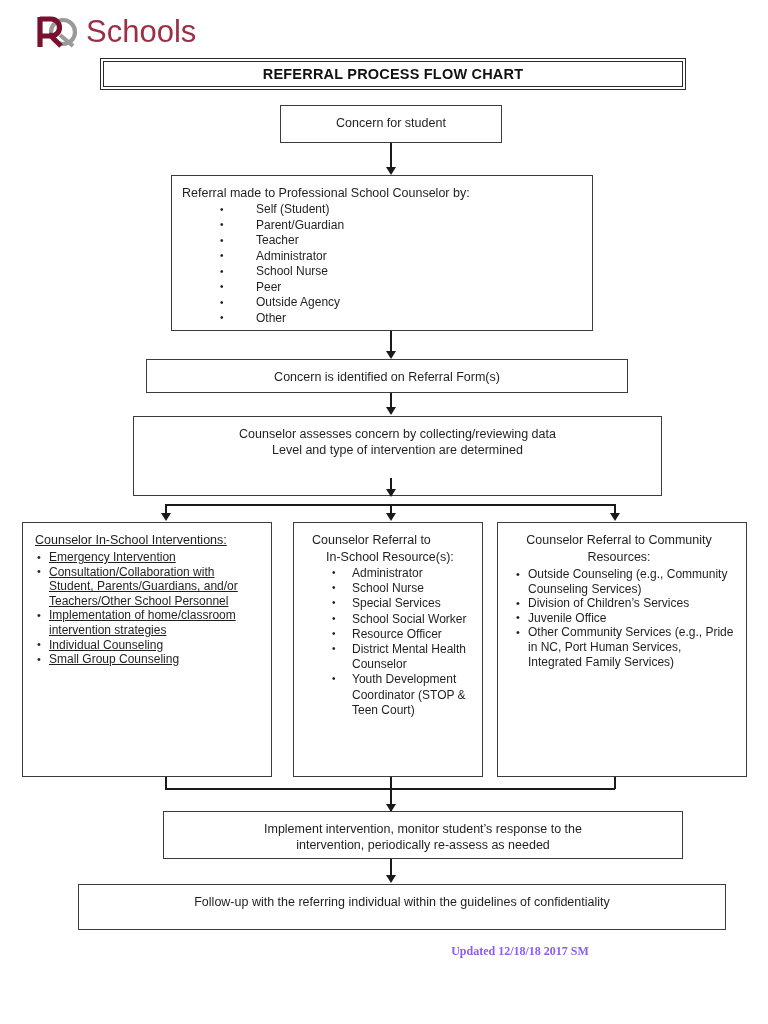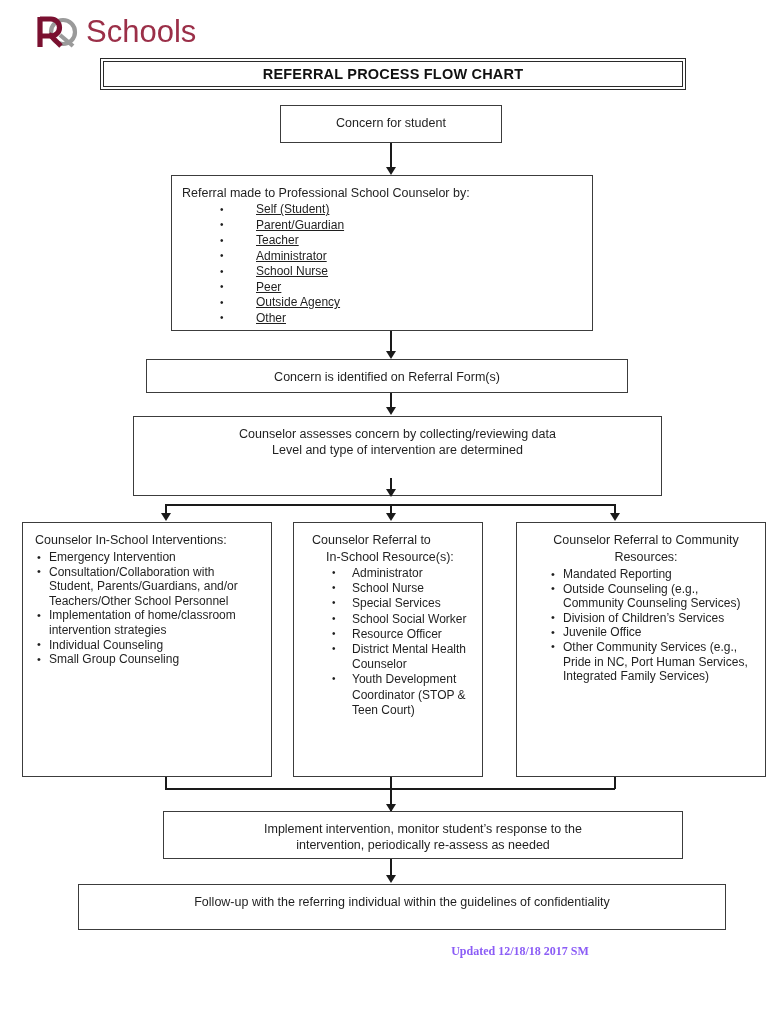--- a/index.html
+++ b/index.html
@@ -94,21 +94,20 @@
   ul.tabbed {
     list-style: none;
     margin: 0;
     padding: 0;
   }
   ul.tabbed li {
     position: relative;
     font-size: 12px;
     line-height: 15.5px;
     padding-left: 74px;
-    text-decoration: underline;
   }
   ul.tabbed li::before {
     content: "\2022";
     position: absolute;
     left: 38px;
     font-size: 10px;
     top: -0.5px;
   }
   ul.dense {
     list-style: none;
@@ -238,21 +237,21 @@
   <div class="vline" style="left:390px; top:478px; height:15px;"></div>
   <div class="arrow-down" style="left:386px; top:489px;"></div>
   <div class="hline" style="left:165px; top:504px; width:450px;"></div>
   <div class="vline" style="left:165px; top:504px; height:14px;"></div>
   <div class="arrow-down" style="left:161px; top:513px;"></div>
   <div class="vline" style="left:390px; top:504px; height:14px;"></div>
   <div class="arrow-down" style="left:386px; top:513px;"></div>
   <div class="vline" style="left:614px; top:504px; height:14px;"></div>
   <div class="arrow-down" style="left:610px; top:513px;"></div>
 
-  <div class="box" style="left:22px; top:522px; width:250px; height:255px; padding:9px 20px 0 12px;">
+  <div class="box" style="left:22px; top:522px; width:250px; height:255px; padding:9px 20px 0 12px;text-decoration:underline;">
     <span class="hdr">Counselor In-School Interventions:</span>
     <ul class="dense" style="margin-top:2px;">
       <li>Emergency Intervention</li>
       <li>Consultation/Collaboration with Student, Parents/Guardians, and/or Teachers/Other School Personnel</li>
       <li>Implementation of home/classroom intervention strategies</li>
       <li>Individual Counseling</li>
       <li>Small Group Counseling</li>
     </ul>
   </div>
 
@@ -263,25 +262,24 @@
       <li>Administrator</li>
       <li>School Nurse</li>
       <li>Special Services</li>
       <li>School Social Worker</li>
       <li>Resource Officer</li>
       <li>District Mental Health Counselor</li>
       <li>Youth Development Coordinator (STOP &amp; Teen Court)</li>
     </ul>
   </div>
 
-  <div class="box" style="left:516px; top:522px; width:250px; height:255px; padding:9px 8px 0 18px;">
+  <div class="box" style="left:497px; top:522px; width:250px; height:255px; padding:9px 8px 0 2px;">
     <span class="hdr c">Counselor Referral to Community</span>
     <span class="hdr c">Resources:</span>
     <ul class="dense" style="margin-top:2px; padding-left:14px;">
-      <li>Mandated Reporting</li>
       <li>Outside Counseling (e.g., Community Counseling Services)</li>
       <li>Division of Children’s Services</li>
       <li>Juvenile Office</li>
       <li>Other Community Services (e.g., Pride in NC, Port Human Services, Integrated Family Services)</li>
     </ul>
   </div>
 
   <div class="vline" style="left:165px; top:777px; height:12px;"></div>
   <div class="vline" style="left:614px; top:777px; height:12px;"></div>
   <div class="hline" style="left:165px; top:788px; width:450px;"></div>

